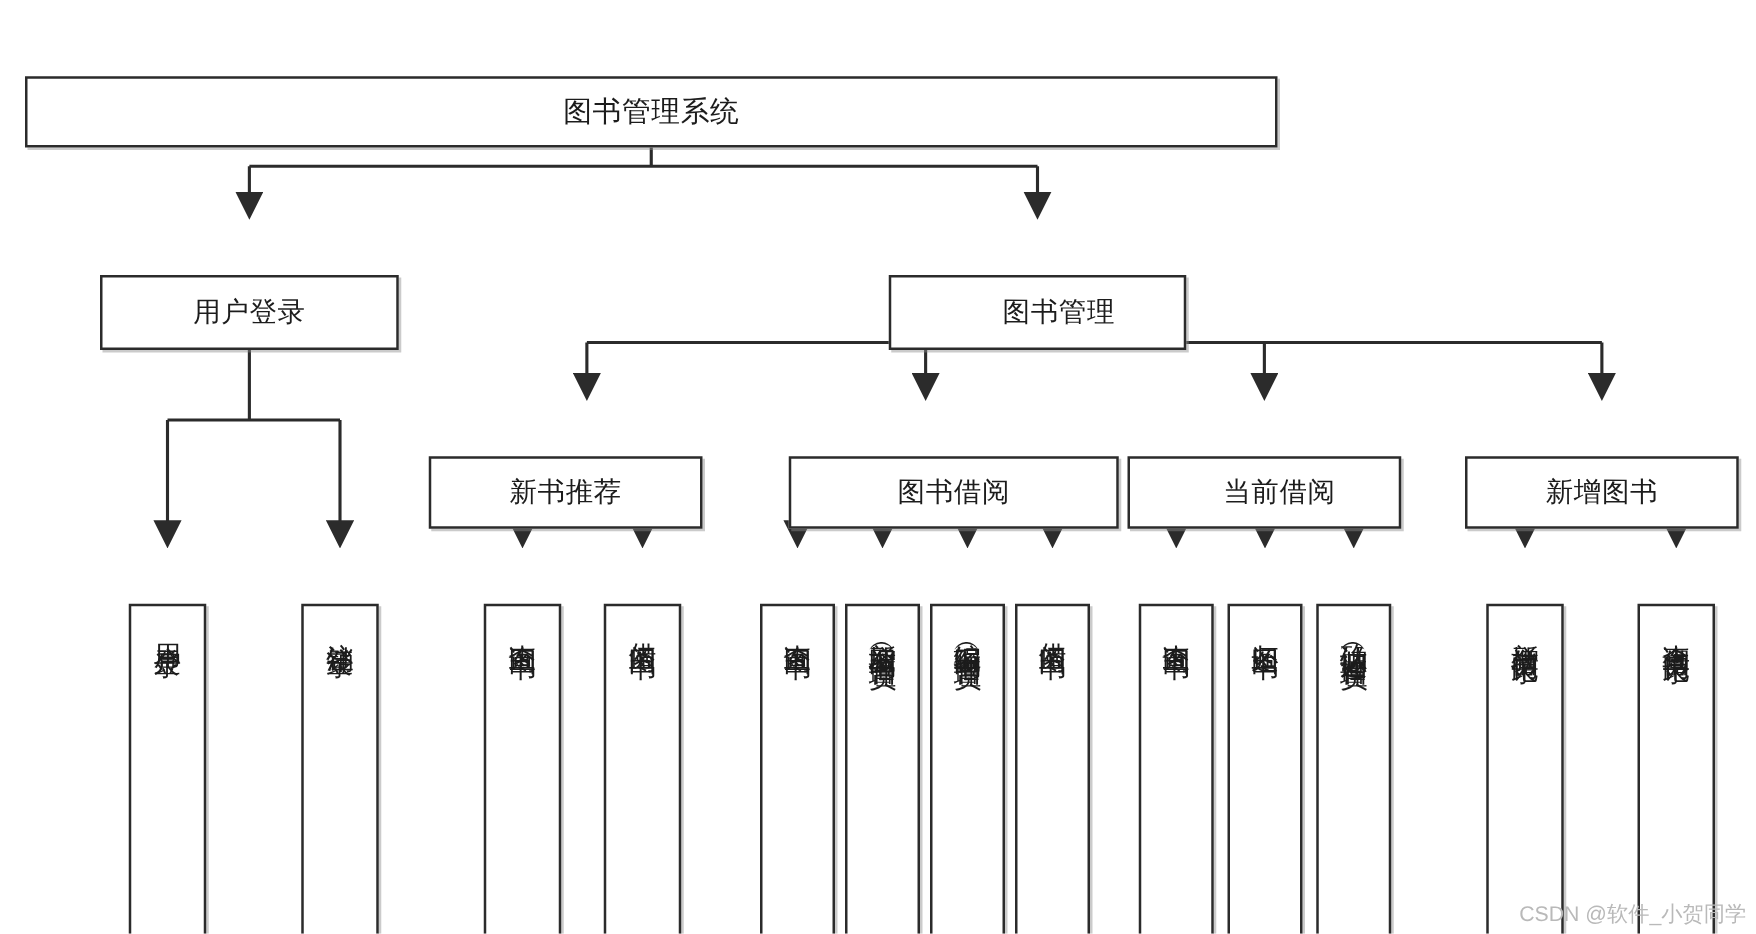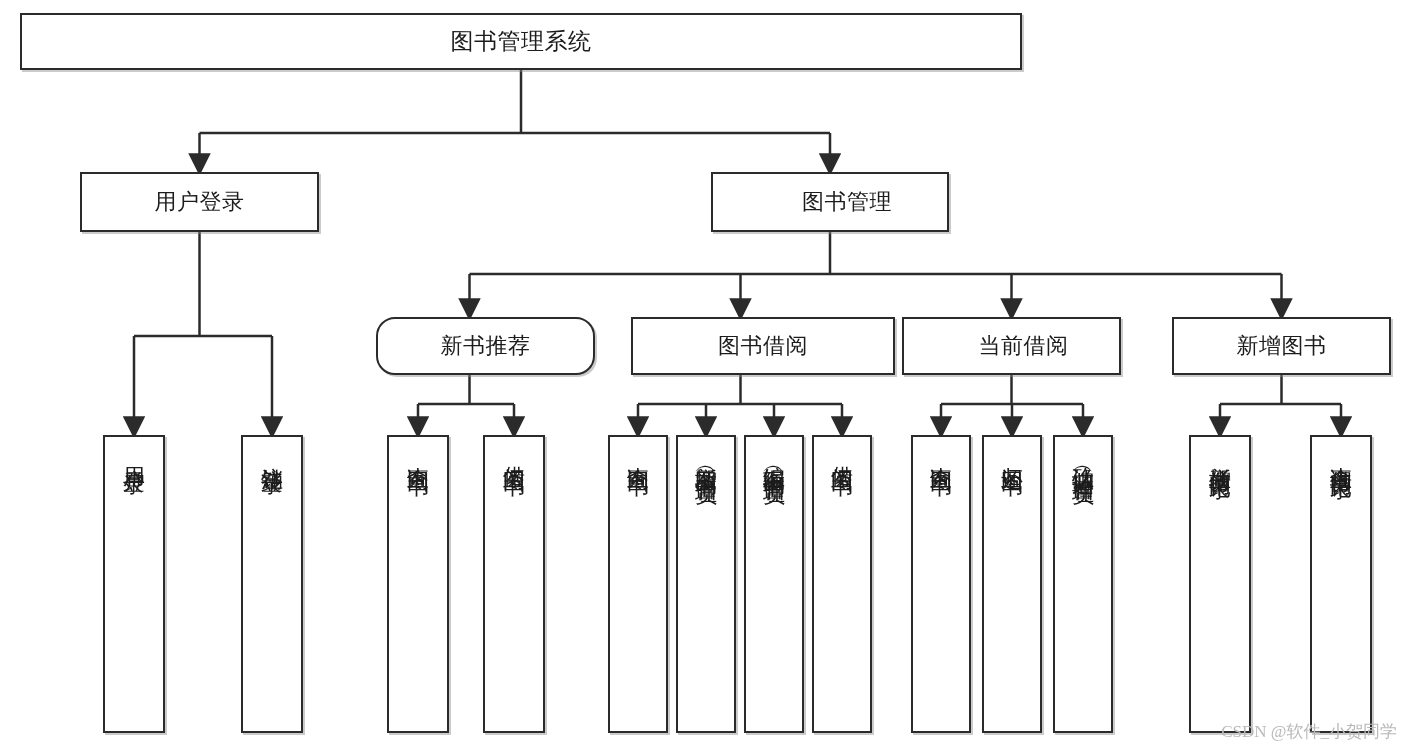--- a/index.html
+++ b/index.html
@@ -30,20 +30,21 @@
     position: absolute;
     box-sizing: border-box;
     background: #ffffff;
     border: 2.5px solid #2b2b2b;
     box-shadow: 2px 2px 0 rgba(140,140,140,0.45);
     display: flex;
     align-items: center;
     justify-content: center;
     color: #1c1c1c;
     z-index: 2;
+    margin-top: 48px;
   }
   .node-label {
     display: block;
     line-height: 1.28;
     letter-spacing: 0.5px;
     white-space: pre;
   }
   
   .node.level-0 {
     font-size: 23px;
@@ -70,21 +71,20 @@
   }
   #watermark {
     position: absolute;
     right: 8px;
     bottom: 4px;
     font-size: 17px;
     color: #b9b9b9;
     z-index: 5;
     white-space: nowrap;
     pointer-events: none;
-    font-family: Liberation Serif, serif;
   }
 </style>
 </head>
 <body>
 
 <div id="diagram-canvas">
 
   <svg id="connector-layer" viewBox="0 0 1405 747" width="1405" height="747" xmlns="http://www.w3.org/2000/svg">
     <defs>
       <marker id="arrow-head" viewBox="0 0 12 12" refX="10" refY="6" markerWidth="9" markerHeight="9" orient="auto-start-reverse">
@@ -131,21 +131,21 @@
   <div id="node-layer">
       <div class="node level-0" style="left: 20px; top: 13px; width: 1002px; height: 57px;">
         <span class="node-label">图书管理系统</span>
       </div>
       <div class="node level-1" style="left: 80px; top: 172px; width: 239px; height: 60px;">
         <span class="node-label">用户登录</span>
       </div>
       <div class="node level-1" style="left: 711px; top: 172px; width: 238px; height: 60px; padding-left: 34px;">
         <span class="node-label">图书管理</span>
       </div>
-      <div class="node level-2" style="left: 376px; top: 317px; width: 219px; height: 58px; border-radius: 19px;">
+      <div class="node level-2" style="left: 343px; top: 317px; width: 219px; height: 58px;">
         <span class="node-label">新书推荐</span>
       </div>
       <div class="node level-2" style="left: 631px; top: 317px; width: 264px; height: 58px;">
         <span class="node-label">图书借阅</span>
       </div>
       <div class="node level-2" style="left: 902px; top: 317px; width: 219px; height: 58px; padding-left: 24px;">
         <span class="node-label">当前借阅</span>
       </div>
       <div class="node level-2" style="left: 1172px; top: 317px; width: 219px; height: 58px;">
         <span class="node-label">新增图书</span>

